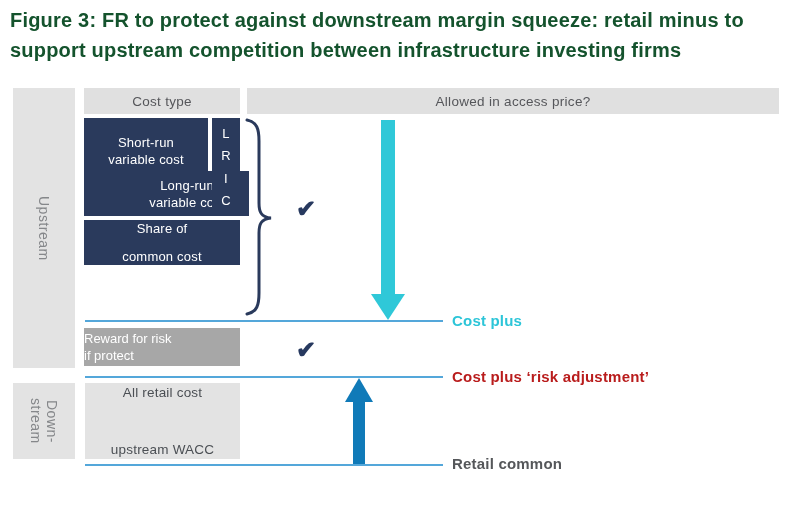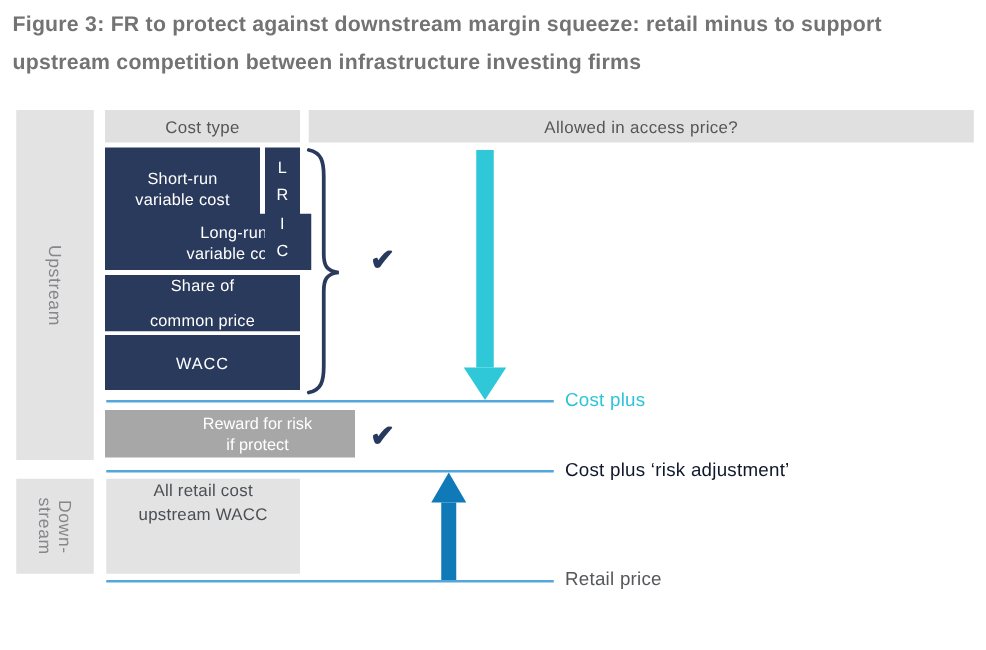--- a/index.html
+++ b/index.html
@@ -3,22 +3,22 @@
 <meta charset="utf-8">
 <style>
   html,body{margin:0;padding:0;background:#ffffff;}
   .canvas{
     position:relative;width:789px;height:520px;background:#ffffff;
     font-family:"Liberation Sans", sans-serif;overflow:hidden;
   }
   .abs{position:absolute;}
   .fig-title{
     left:10px;top:5px;width:770px;
-    font-size:17px;line-height:30px;font-weight:600;
-    color:#737373;letter-spacing:.2px;
+    font-size:20px;line-height:30px;font-weight:600;
+    color:#14532d;letter-spacing:.2px;
   }
   .band{
     background:#e3e3e3;color:#85878a;
     display:flex;align-items:center;justify-content:center;
     font-size:14px;letter-spacing:.5px;
   }
   .band-upstream{left:13px;top:88px;width:62px;height:280px;}
   .band-downstream{left:13px;top:383px;width:62px;height:76px;}
   .vtext{writing-mode:vertical-rl;text-align:center;}
   .vtext div{line-height:16px;}
@@ -34,46 +34,46 @@
     display:flex;flex-direction:column;align-items:center;justify-content:center;
     font-size:13px;line-height:17px;text-align:center;letter-spacing:.2px;
   }
   .box-short{left:84px;top:118px;width:124px;height:65px;}
   .box-long{left:84px;top:171px;width:124px;height:45px;padding-left:41px;}
   .box-lric{left:212px;top:118px;width:28px;height:98px;justify-content:space-evenly;line-height:15px;}
   .box-share{left:84px;top:220px;width:156px;height:45px;justify-content:space-between;}
   .box-wacc{left:84px;top:268px;width:156px;height:44px;letter-spacing:.8px;}
   .gray-box{
     background:#a7a7a7;color:#ffffff;
-    display:flex;flex-direction:column;align-items:center;justify-content:center;
-    font-size:13px;line-height:17px;text-align:center;padding-left:44px;
+    display:flex;flex-direction:column;align-items:flex-start;justify-content:center;
+    font-size:13px;line-height:17px;text-align:center;
   }
   .box-reward{left:84px;top:328px;width:156px;height:38px;}
   .lightgray-box{
     background:#e3e3e3;color:#4b4f54;
-    display:flex;flex-direction:column;align-items:center;justify-content:flex-start;
+    display:flex;flex-direction:column;align-items:center;justify-content:space-between;
     font-size:13.5px;line-height:19px;text-align:center;letter-spacing:.2px;
   }
   .box-retail{left:85px;top:383px;width:155px;height:76px;}
   .brace{left:244px;top:117px;width:28px;height:200px;}
   .check{
     color:#27395f;font-size:24px;font-weight:bold;line-height:24px;
     width:30px;text-align:center;
   }
   .check1{left:291px;top:197px;}
   .check2{left:291px;top:338px;}
   .price-line{height:2px;background:#54a7da;left:85px;width:358px;}
   .line-costplus{top:320px;}
   .line-risk{top:376px;}
   .line-retail{top:464px;}
   .price-label{
-    left:452px;font-size:15px;font-weight:400;letter-spacing:.2px;line-height:18px;
+    left:452px;font-size:15px;font-weight:700;letter-spacing:.2px;line-height:18px;
   }
   .lbl-costplus{top:312px;color:#2cc5d8;}
-  .lbl-risk{top:368px;color:#0f172a;}
+  .lbl-risk{top:368px;color:#b91c1c;}
   .lbl-retail{top:455px;color:#55575a;}
   .arrow-shaft{background-clip:padding-box;}
   .cyan-shaft{left:381px;top:120px;width:14px;height:174px;background:#2fc8d8;}
   .cyan-head{
     left:371px;top:294px;width:0;height:0;
     border-left:17px solid transparent;border-right:17px solid transparent;
     border-top:26px solid #2fc8d8;
   }
   .blue-head{
     left:345px;top:378px;width:0;height:0;
@@ -111,24 +111,21 @@
     <div>variable cost</div>
   </div>
   <div class="abs navy-box box-lric">
     <div>L</div>
     <div>R</div>
     <div>I</div>
     <div>C</div>
   </div>
   <div class="abs navy-box box-share">
     <div>Share of</div>
-    <div>common price</div>
-  </div>
-  <div class="abs navy-box box-wacc">
-    <div>WACC</div>
+    <div>common cost</div>
   </div>
   <div class="abs gray-box box-reward">
     <div>Reward for risk</div>
     <div>if protect</div>
   </div>
   <div class="abs lightgray-box box-retail">
     <div>All retail cost</div>
     <div>upstream WACC</div>
   </div>
 
@@ -145,15 +142,15 @@
   <div class="abs blue-head"></div>
   <div class="abs blue-shaft arrow-shaft"></div>
 
   <div class="abs price-line line-costplus"></div>
   <div class="abs price-label lbl-costplus">Cost plus</div>
 
   <div class="abs price-line line-risk"></div>
   <div class="abs price-label lbl-risk">Cost plus ‘risk adjustment’</div>
 
   <div class="abs price-line line-retail"></div>
-  <div class="abs price-label lbl-retail">Retail price</div>
+  <div class="abs price-label lbl-retail">Retail common</div>
 
 </div>
 
 </body></html>

